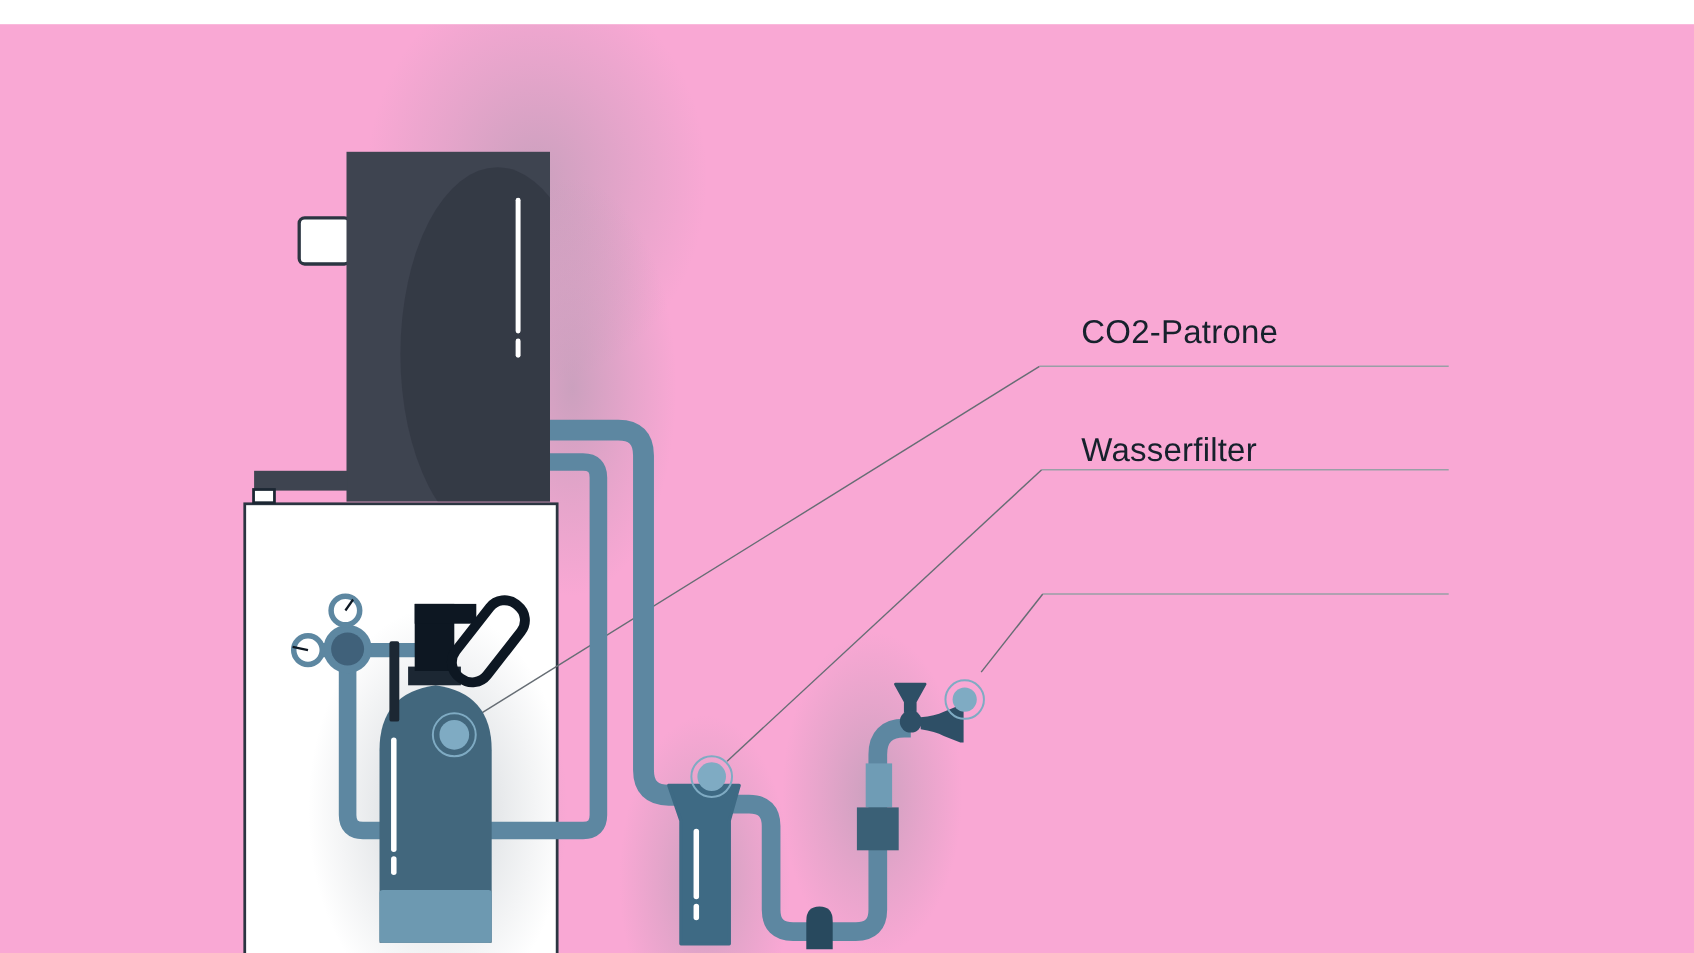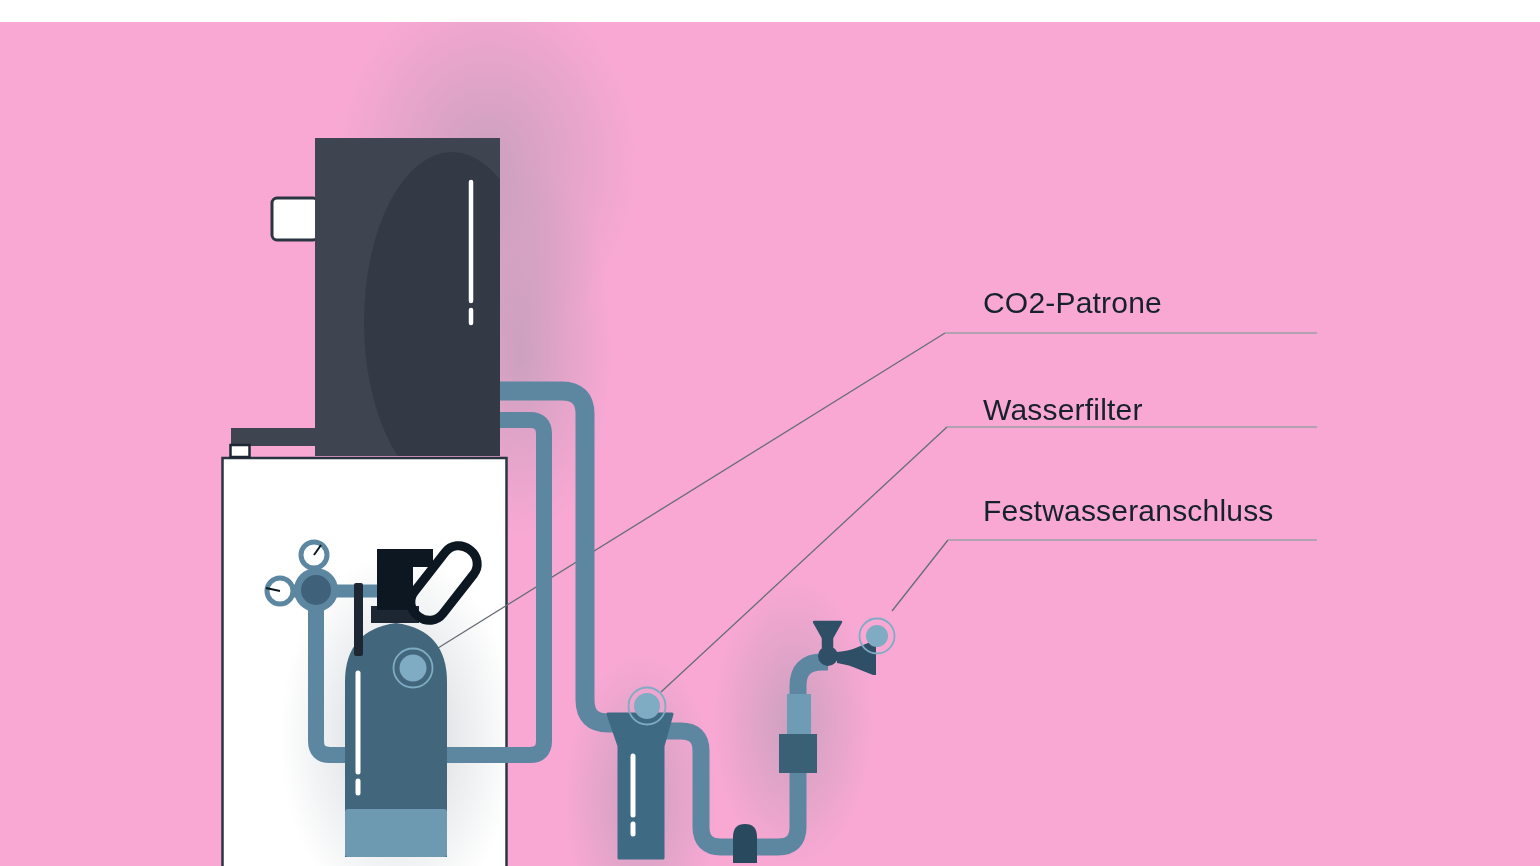--- a/index.html
+++ b/index.html
@@ -123,15 +123,14 @@
       <path d="M837,630 Q850,629 858,625 L873,619 L876,619 L876,653 L873,653 L858,647 Q850,643 837,641 Z" fill="#2e4f66"></path>
       <circle cx="877" cy="614" r="17.5" fill="none" stroke="#7fabc3" stroke-width="1.8"></circle>
       <circle cx="877" cy="614" r="11" fill="#7fabc3"></circle>
     </g>
 
     <circle cx="1283" cy="877" r="17" fill="none" stroke="#2b3541" stroke-width="2.5"></circle>
   </svg>
 
   <div class="label label-co2">CO2-Patrone</div>
   <div class="label label-filter">Wasserfilter</div>
-  <div class="label label-wall">Festwasseranschluss</div>
 
 </div>
 
 </body></html>

